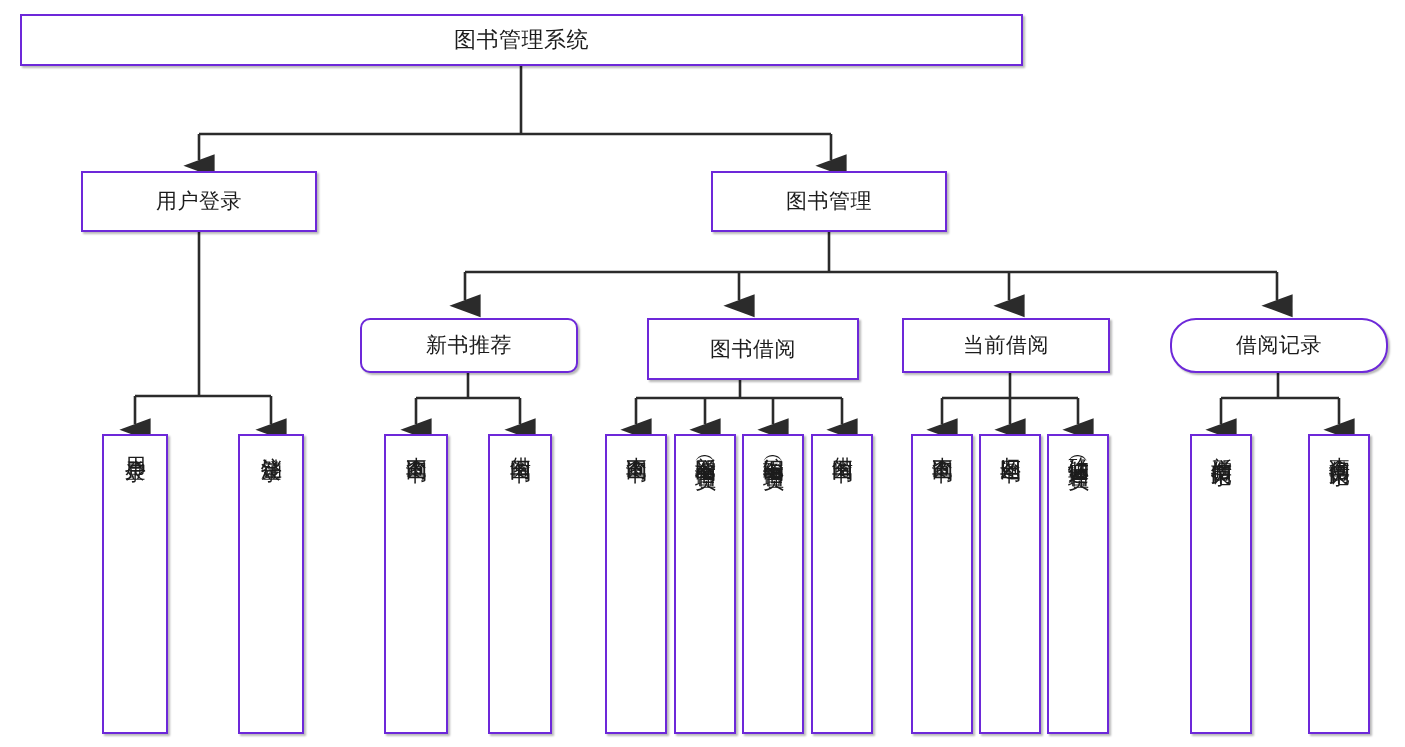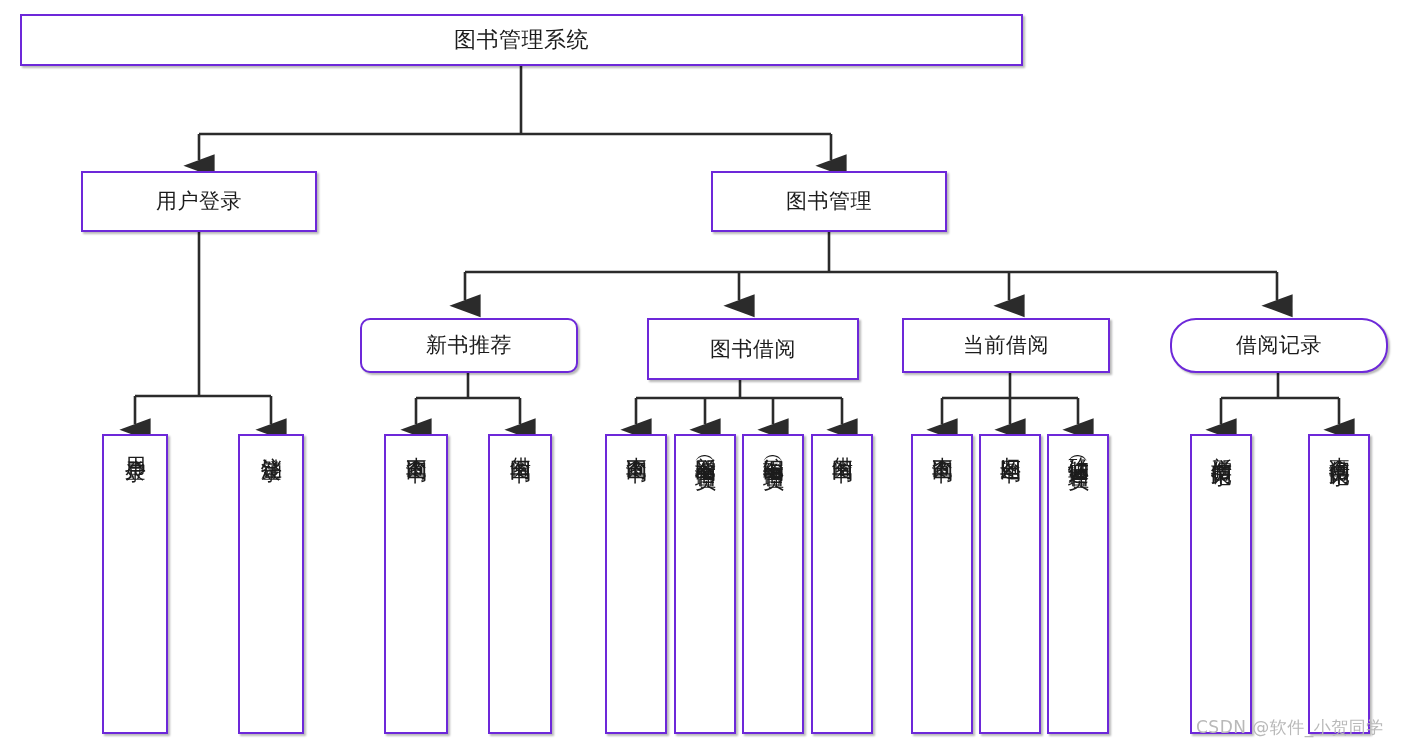--- a/index.html
+++ b/index.html
@@ -180,15 +180,14 @@
     <span class="label">确认归还（管理员）</span>
   </div>
 
   <div class="node vertical" style="left:1190px; top:434px; width:62px; height:300px;">
     <span class="label">新增借阅记录</span>
   </div>
   <div class="node vertical" style="left:1308px; top:434px; width:62px; height:300px;">
     <span class="label">查询借阅记录</span>
   </div>
 
-  <div class="watermark" style="left:1196px; top:716px;">CSDN @软件_小贺同学</div>
 
 </div>
 
 </body></html>

